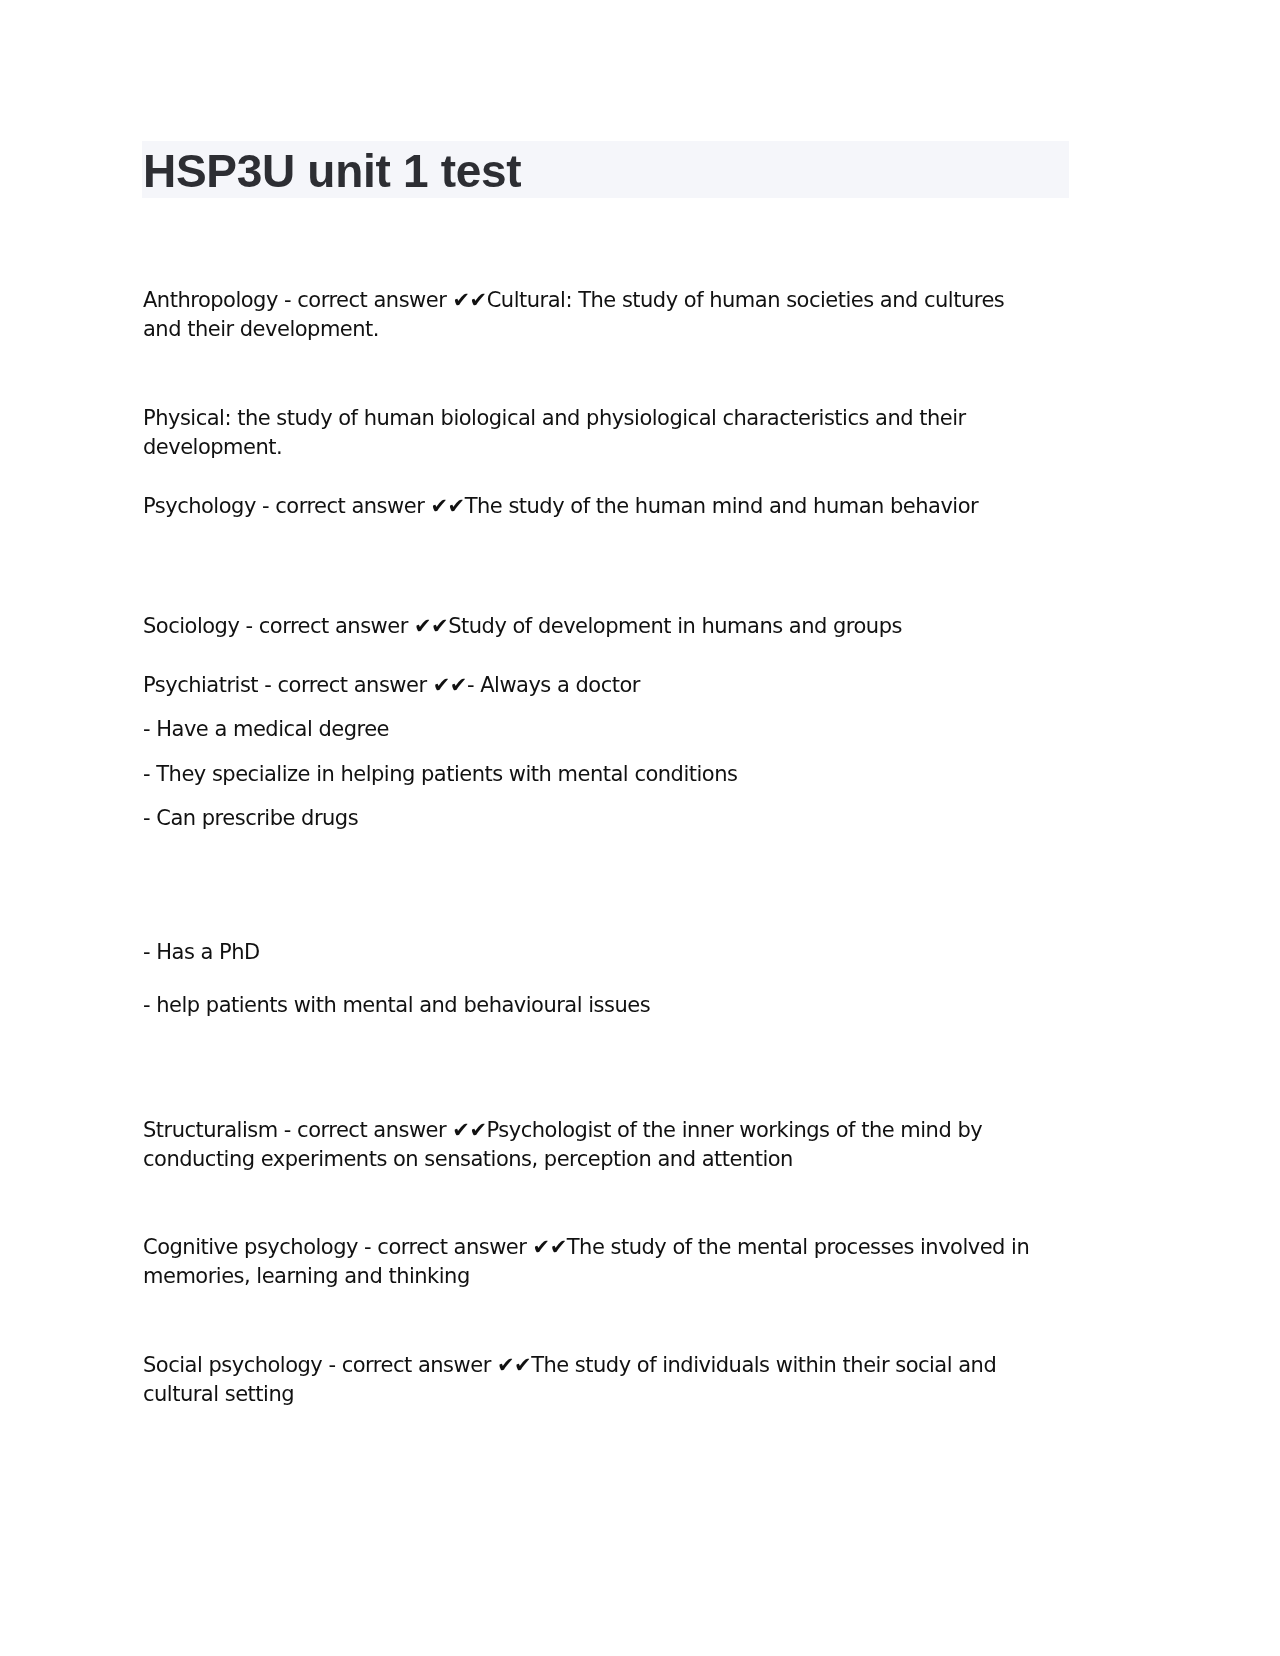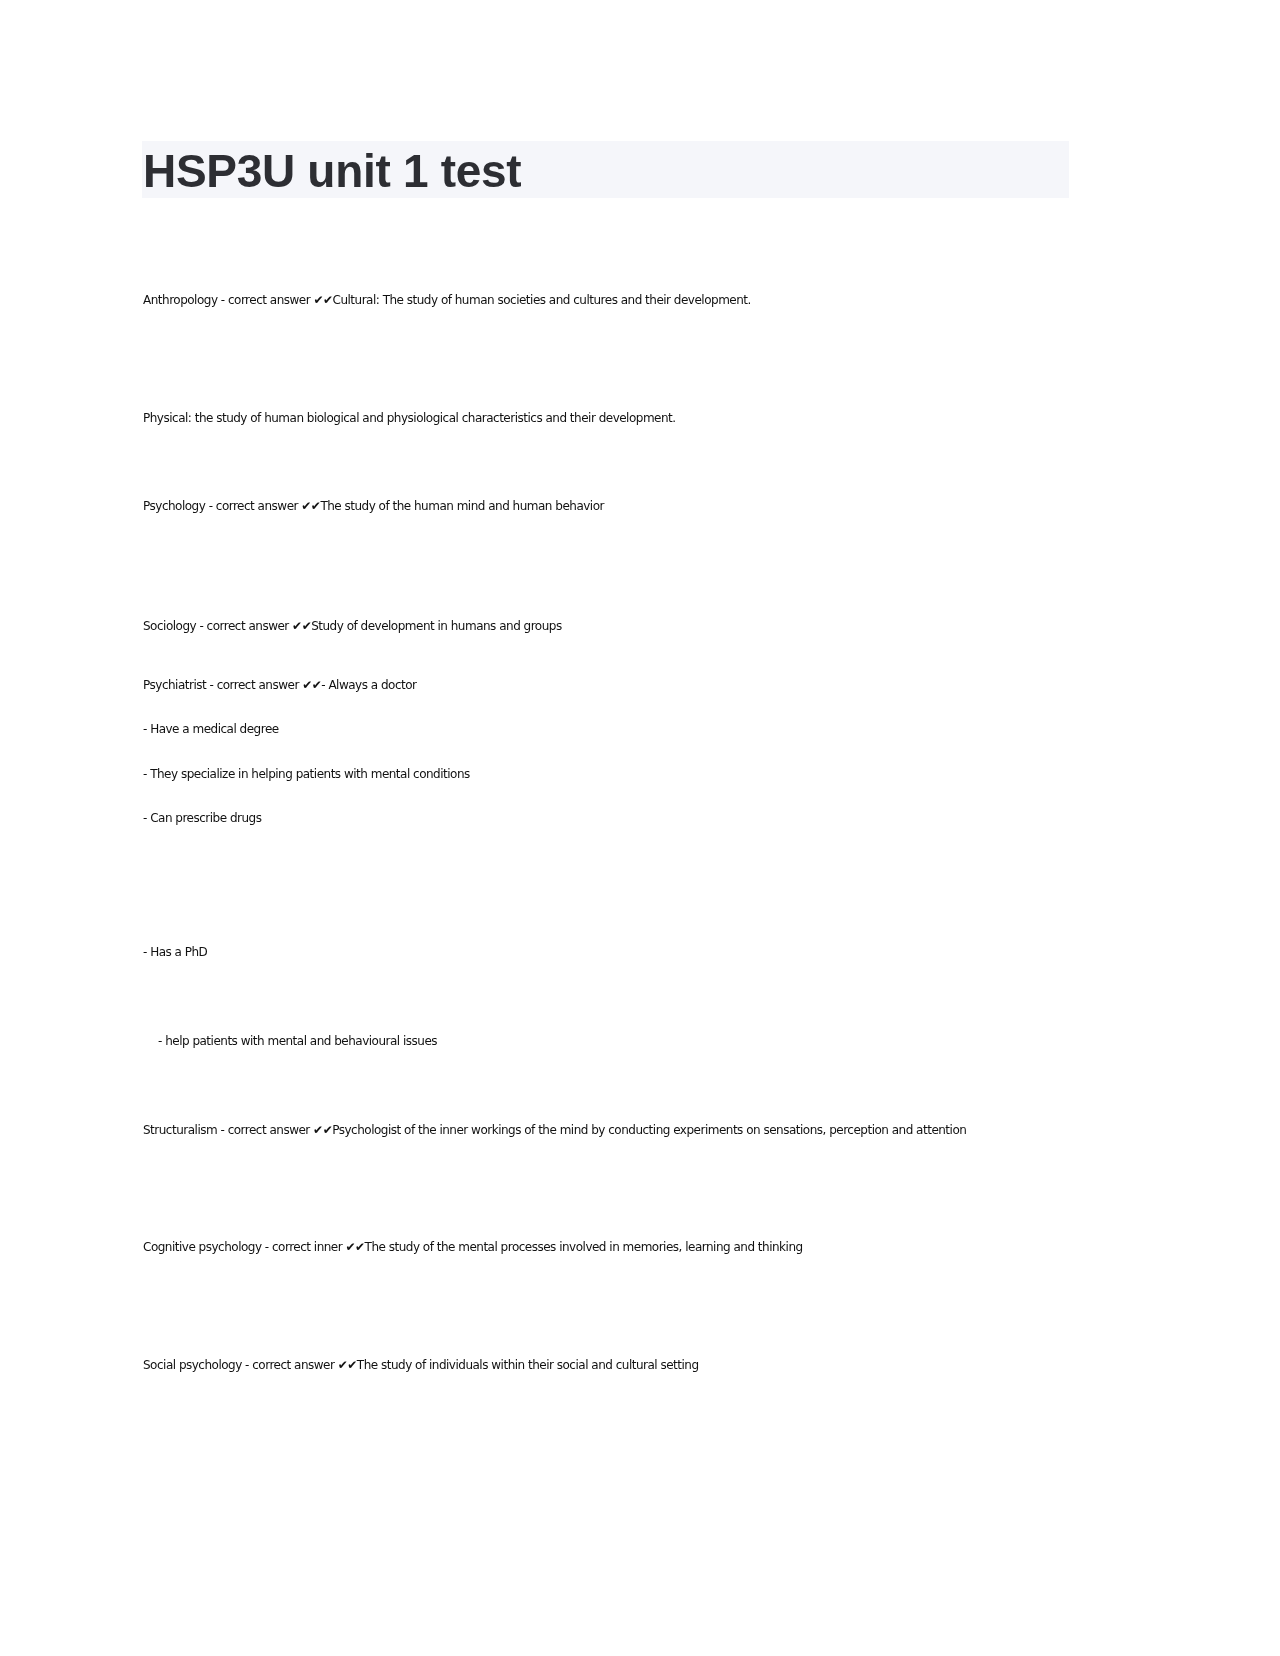--- a/index.html
+++ b/index.html
@@ -10,37 +10,37 @@
     background: #f5f6fa;
   }
   .title {
     position: absolute; left: 143px; top: 143px;
     font-family: Liberation Sans, sans-serif; font-weight: bold;
     font-size: 46px; line-height: 56px; color: #2d2e33; margin: 0;
     letter-spacing: -0.3px;
   }
   .p {
     position: absolute; left: 143px; width: 900px;
-    font-family: "DejaVu Sans", sans-serif; font-size: 12px; line-height: 29px;
+    font-family: "DejaVu Sans", sans-serif; font-size: 21px; line-height: 29px;
     color: #111111; margin: 0; letter-spacing: -0.5px;
   }
 </style>
 </head>
 <body>
 
 <div class="page">
   <div class="title-bar"></div>
   <h1 class="title">HSP3U unit 1 test</h1>
 
   <p class="p" style="top:286px;">Anthropology - correct answer ✔✔Cultural: The study of human societies and cultures and their development.</p>
   <p class="p" style="top:404px;">Physical: the study of human biological and physiological characteristics and their development.</p>
   <p class="p" style="top:492px;">Psychology - correct answer ✔✔The study of the human mind and human behavior</p>
   <p class="p" style="top:612px;">Sociology - correct answer ✔✔Study of development in humans and groups</p>
   <p class="p" style="top:671px;">Psychiatrist - correct answer ✔✔- Always a doctor</p>
   <p class="p" style="top:715px;">- Have a medical degree</p>
   <p class="p" style="top:760px;">- They specialize in helping patients with mental conditions</p>
   <p class="p" style="top:804px;">- Can prescribe drugs</p>
   <p class="p" style="top:938px;">- Has a PhD</p>
-  <p class="p" style="top:1027px;margin-left:15px;">- help patients with mental and behavioural issues</p>
+  <p class="p" style="top:991px;">- help patients with mental and behavioural issues</p>
   <p class="p" style="top:1116px;">Structuralism - correct answer ✔✔Psychologist of the inner workings of the mind by conducting experiments on sensations, perception and attention</p>
-  <p class="p" style="top:1233px;">Cognitive psychology - correct inner ✔✔The study of the mental processes involved in memories, learning and thinking</p>
+  <p class="p" style="top:1233px;">Cognitive psychology - correct answer ✔✔The study of the mental processes involved in memories, learning and thinking</p>
   <p class="p" style="top:1351px; width:920px;">Social psychology - correct answer ✔✔The study of individuals within their social and cultural setting</p>
 </div>
 
 </body></html>

